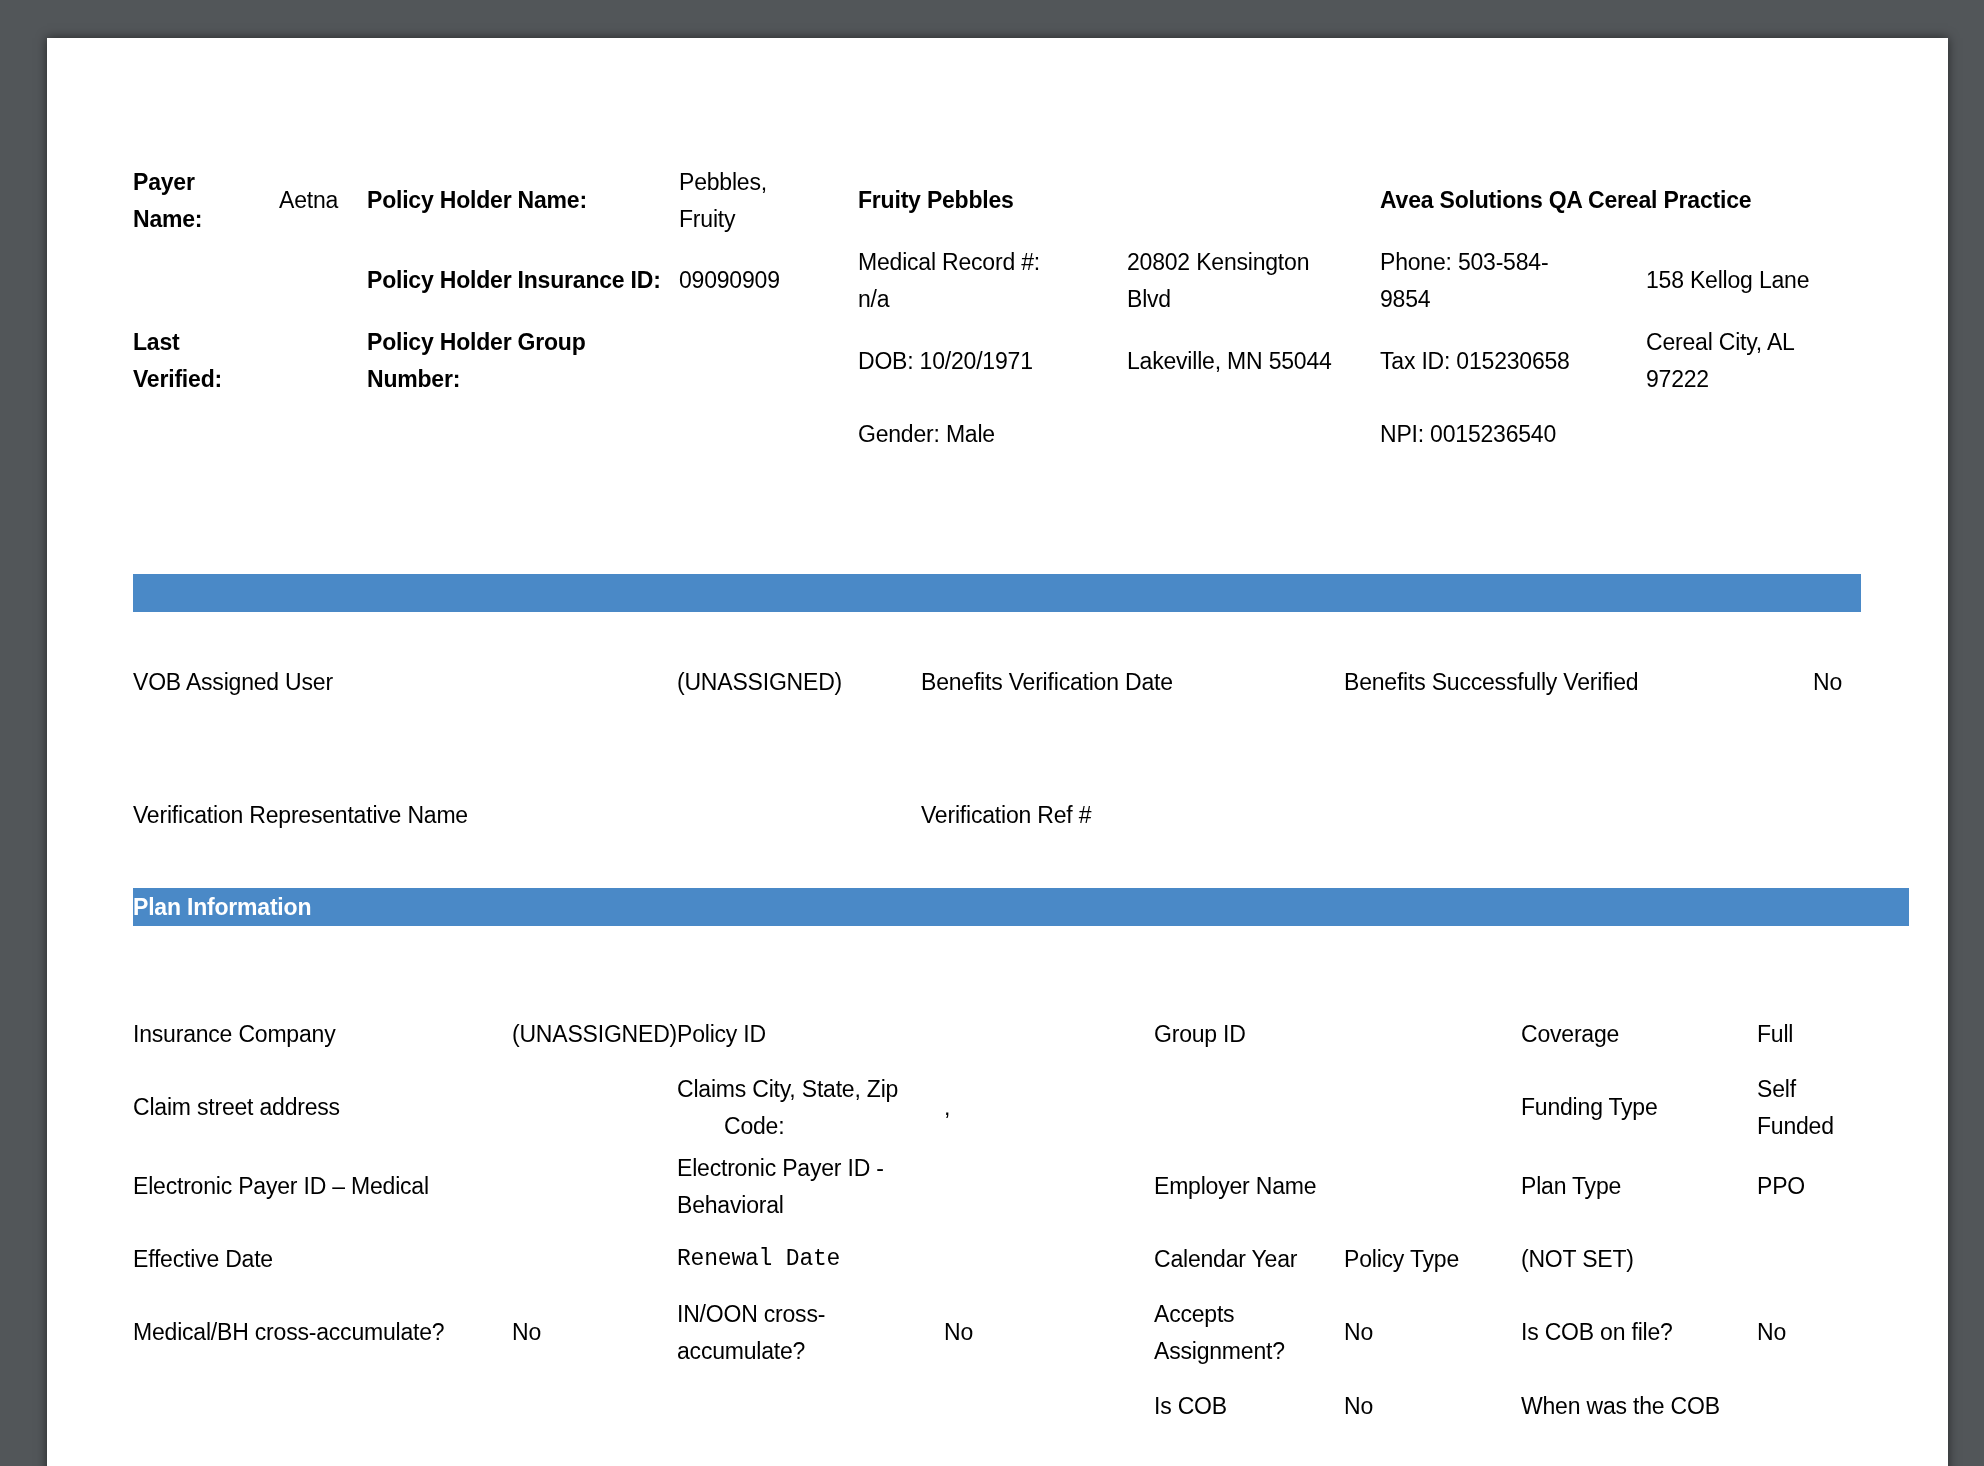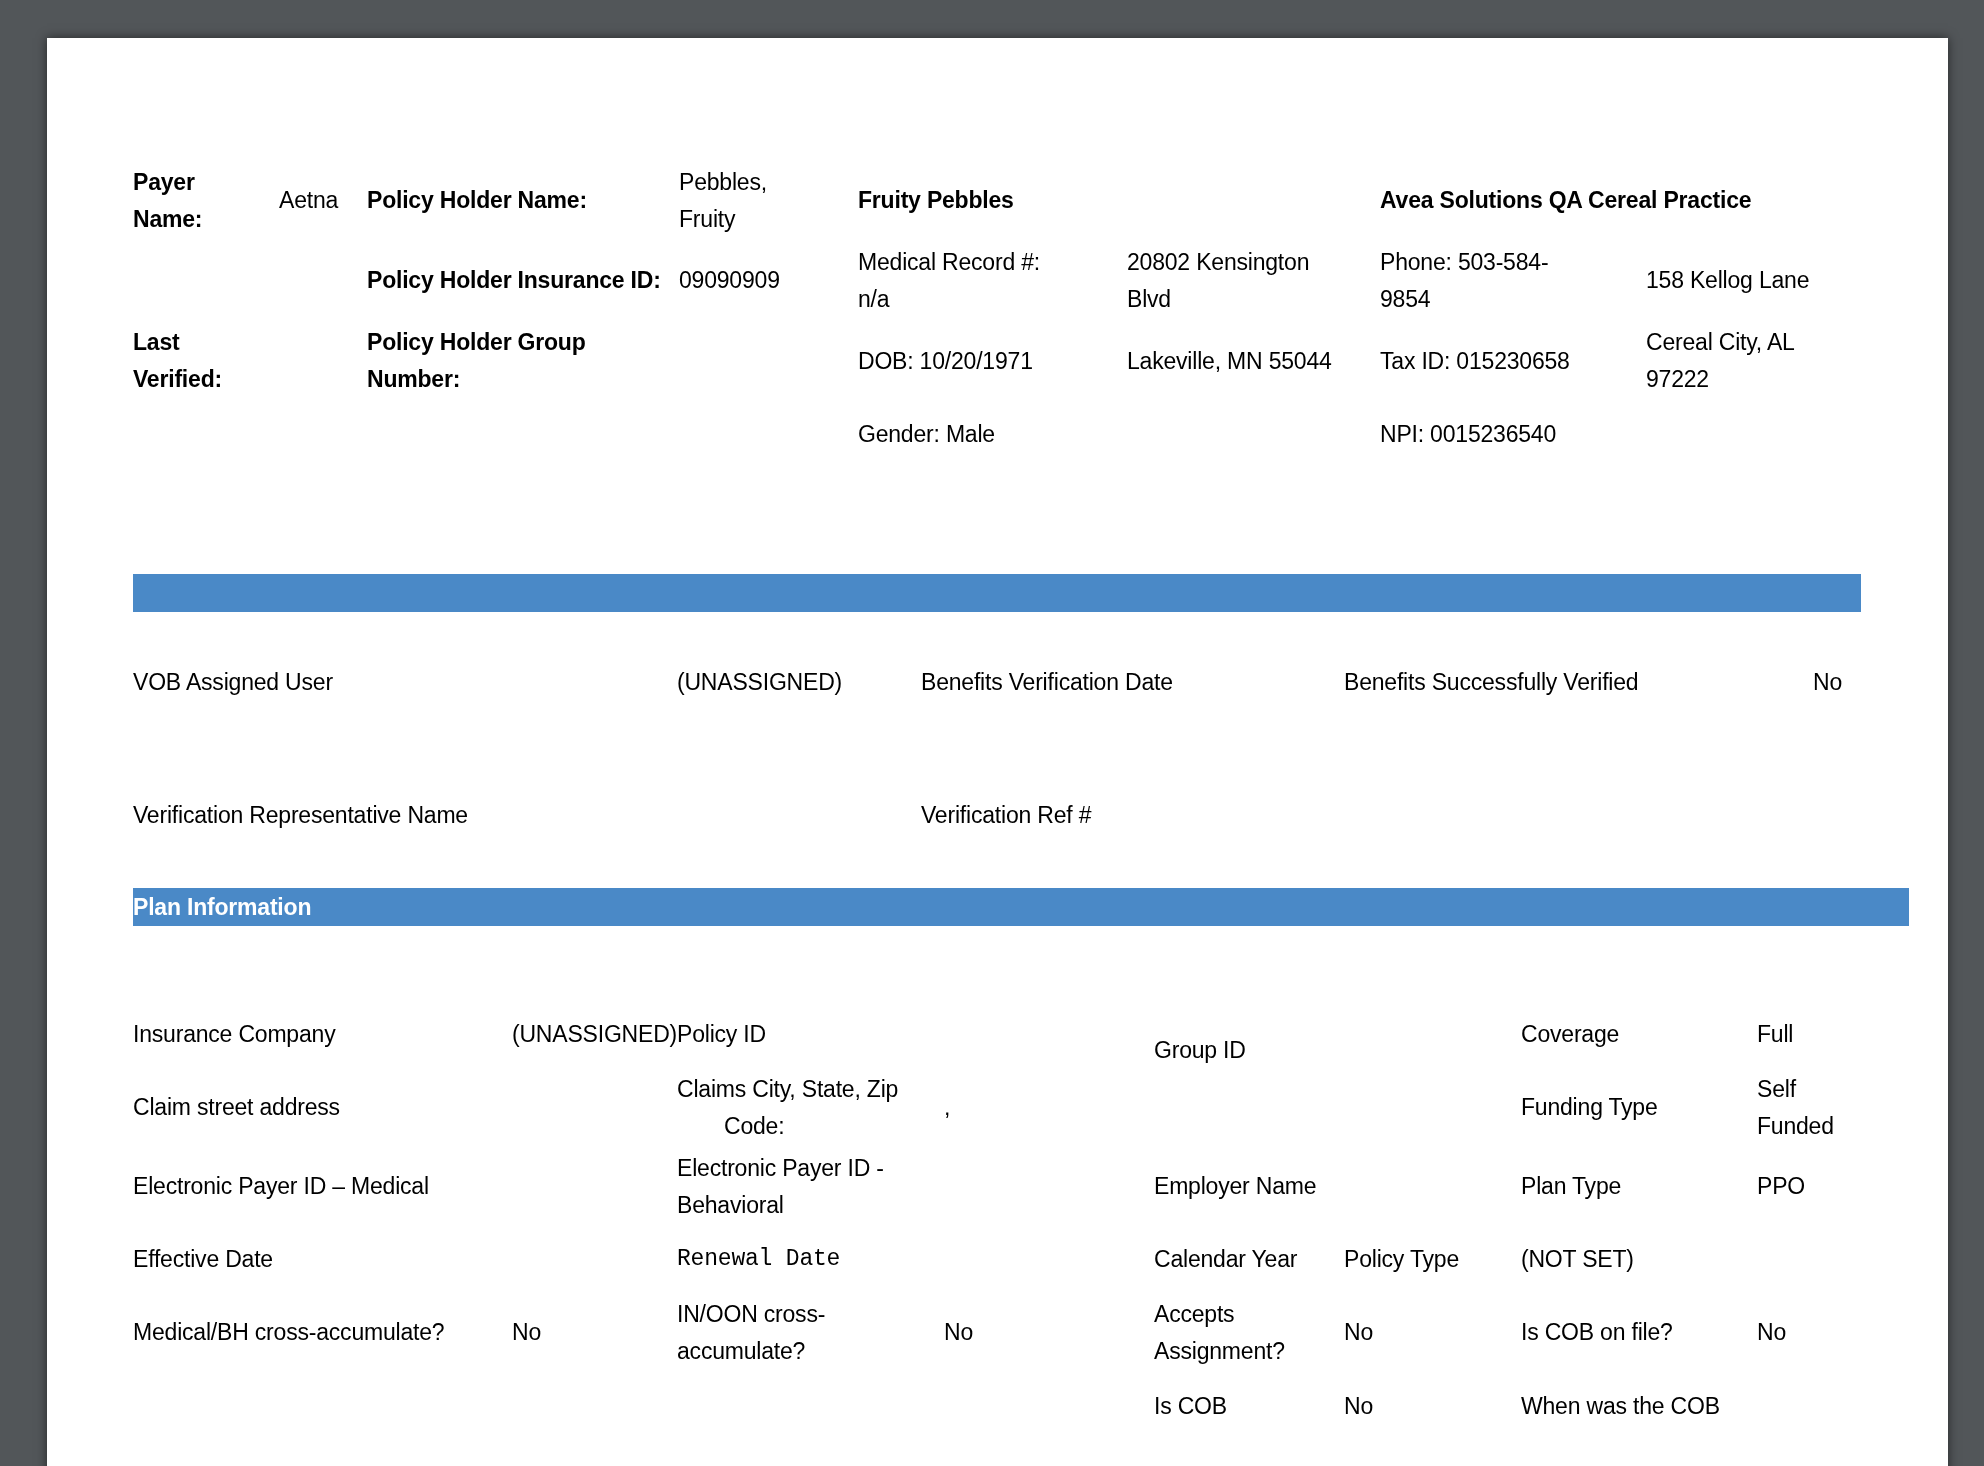--- a/index.html
+++ b/index.html
@@ -105,21 +105,21 @@
   <div class="t" style="left:86px; top:759px;">Verification Representative Name</div>
   <div class="t" style="left:874px; top:759px;">Verification Ref #</div>
 
   <div class="bar" style="top:850px;padding-left:48px;">
     <span class="bar-title">Plan Information</span>
   </div>
 
   <div class="t" style="left:86px; top:978px;">Insurance Company</div>
   <div class="t" style="left:465px; top:978px;">(UNASSIGNED)</div>
   <div class="t" style="left:630px; top:978px;text-align:right;">Policy ID</div>
-  <div class="t" style="left:1107px; top:978px;margin-top:16px;">Group ID</div>
+  <div class="t" style="left:1107px; top:978px;">Group ID</div>
   <div class="t" style="left:1474px; top:978px;">Coverage</div>
   <div class="t" style="left:1710px; top:978px;">Full</div>
 
   <div class="t" style="left:86px; top:1051px;">Claim street address</div>
   <div class="t" style="left:630px; top:1033px;">Claims City, State, Zip</div>
   <div class="t" style="left:630px; top:1070px;margin-left:47px;">Code:</div>
   <div class="t" style="left:897px; top:1051px;">,</div>
   <div class="t" style="left:1474px; top:1051px;">Funding Type</div>
   <div class="t" style="left:1710px; top:1033px;">Self</div>
   <div class="t" style="left:1710px; top:1070px;">Funded</div>

